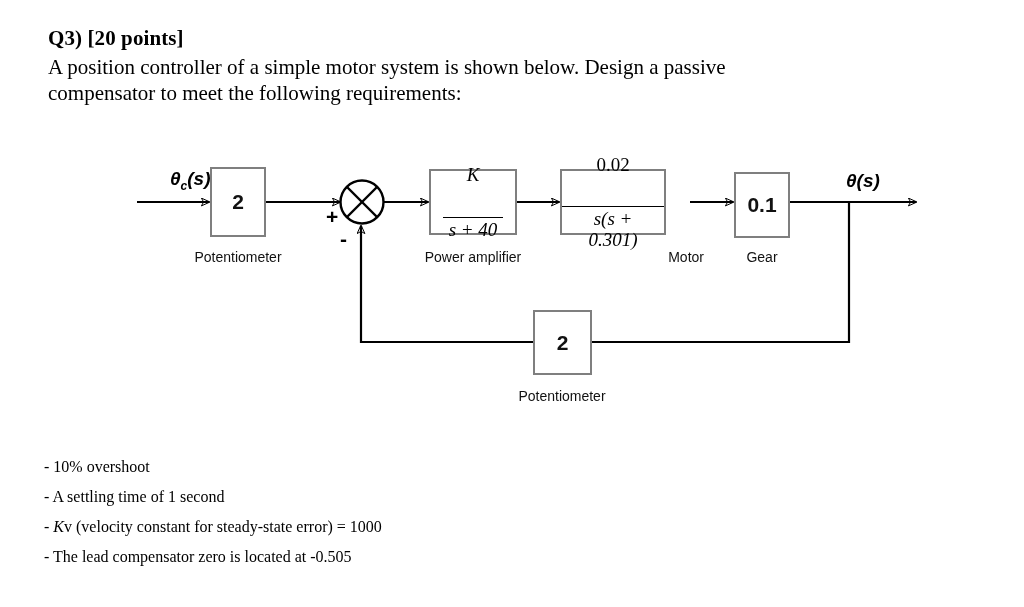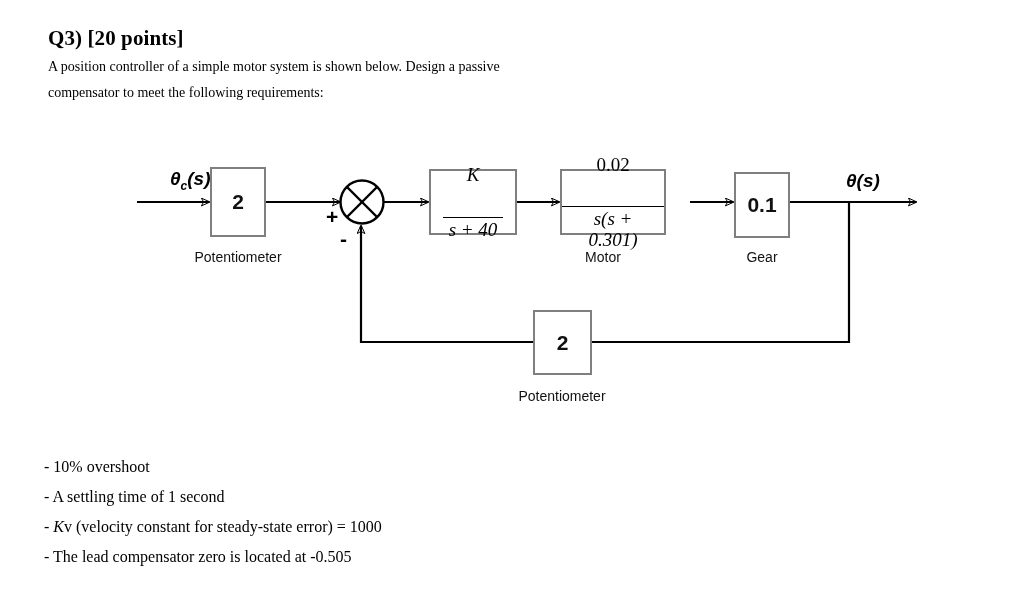--- a/index.html
+++ b/index.html
@@ -30,21 +30,21 @@
     font-size: 21px;
     letter-spacing: 0.1px;
     white-space: nowrap;
   }
   .prompt {
     position: absolute;
     left: 48px;
     top: 54px;
     width: 930px;
     font-family: "Liberation Serif", "DejaVu Serif", serif;
-    font-size: 14px;
+    font-size: 21px;
     line-height: 26px;
   }
   .req-list {
     position: absolute;
     left: 44px;
     top: 452px;
     width: 930px;
     font-family: "Liberation Serif", "DejaVu Serif", serif;
     font-size: 16px;
     line-height: 30px;
@@ -189,28 +189,29 @@
       <span class="blk-gain">2</span>
     </div>
     <div class="caption" style="left:168px; top:249px; width:140px;">Potentiometer</div>
 
     <div class="blk" style="left:429px; top:169px; width:88px; height:66px;">
       <span class="frac">
         <span class="num ital">K</span>
         <span class="den ital">s + 40</span>
       </span>
     </div>
+    <div class="caption" style="left:394px; top:249px; width:158px;">Power amplifier</div>
 
     <div class="blk" style="left:560px; top:169px; width:106px; height:66px;">
       <span class="frac">
         <span class="num">0.02</span>
         <span class="den ital">s(s + 0.301)</span>
       </span>
     </div>
-    <div class="caption" style="left:543px; top:249px; width:120px;">Motor</div>
+    <div class="caption" style="left:584px; top:249px; width:120px;text-align:right;">Motor</div>
 
     <div class="blk" style="left:734px; top:172px; width:56px; height:66px;">
       <span class="blk-gain">0.1</span>
     </div>
     <div class="caption" style="left:712px; top:249px; width:100px;">Gear</div>
 
     <div class="blk" style="left:533px; top:310px; width:59px; height:65px;">
       <span class="blk-gain">2</span>
     </div>
     <div class="caption" style="left:492px; top:388px; width:140px;">Potentiometer</div>

